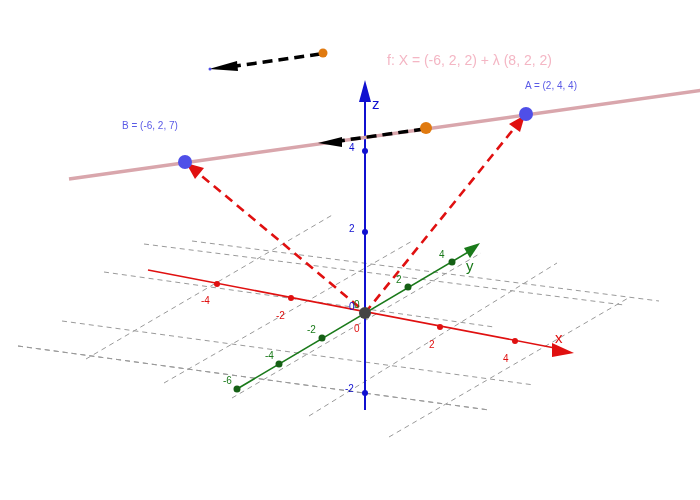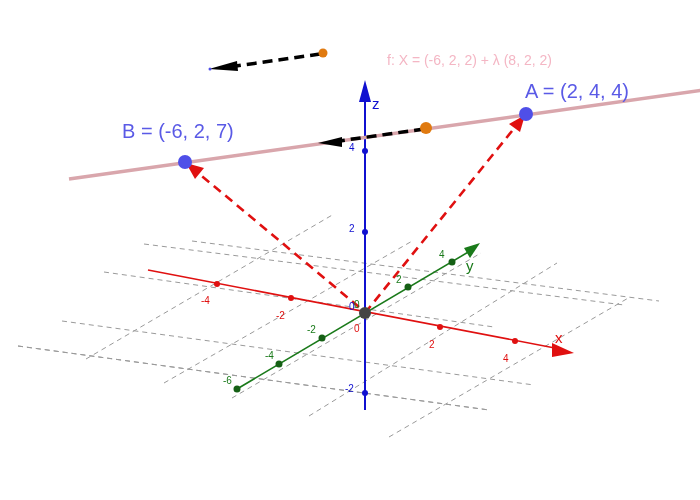--- a/index.html
+++ b/index.html
@@ -1,19 +1,19 @@
 <!DOCTYPE html>
 <html><head>
 <meta charset="utf-8">
 <style>
   html,body{margin:0;padding:0;background:#ffffff;}
   body{width:700px;height:500px;overflow:hidden;position:relative;font-family:"Liberation Sans",sans-serif;}
   #view{position:absolute;left:4px;top:0;width:700px;height:500px;}
   .lbl{position:absolute;white-space:nowrap;line-height:1;}
-  .pt-label{font-size:20px;color:#5a5ae6;}
+  .pt-label{font-size:10px;color:#5a5ae6;}
   .eq-label{font-size:14px;color:#f4b6c4;}
   .tick{font-size:10px;}
   .tick.x{color:#e01010;}
   .tick.y{color:#1a7a1a;}
   .tick.z{color:#1010d0;}
   .axis-name{font-size:15px;}
 </style>
 </head>
 <body>
 

